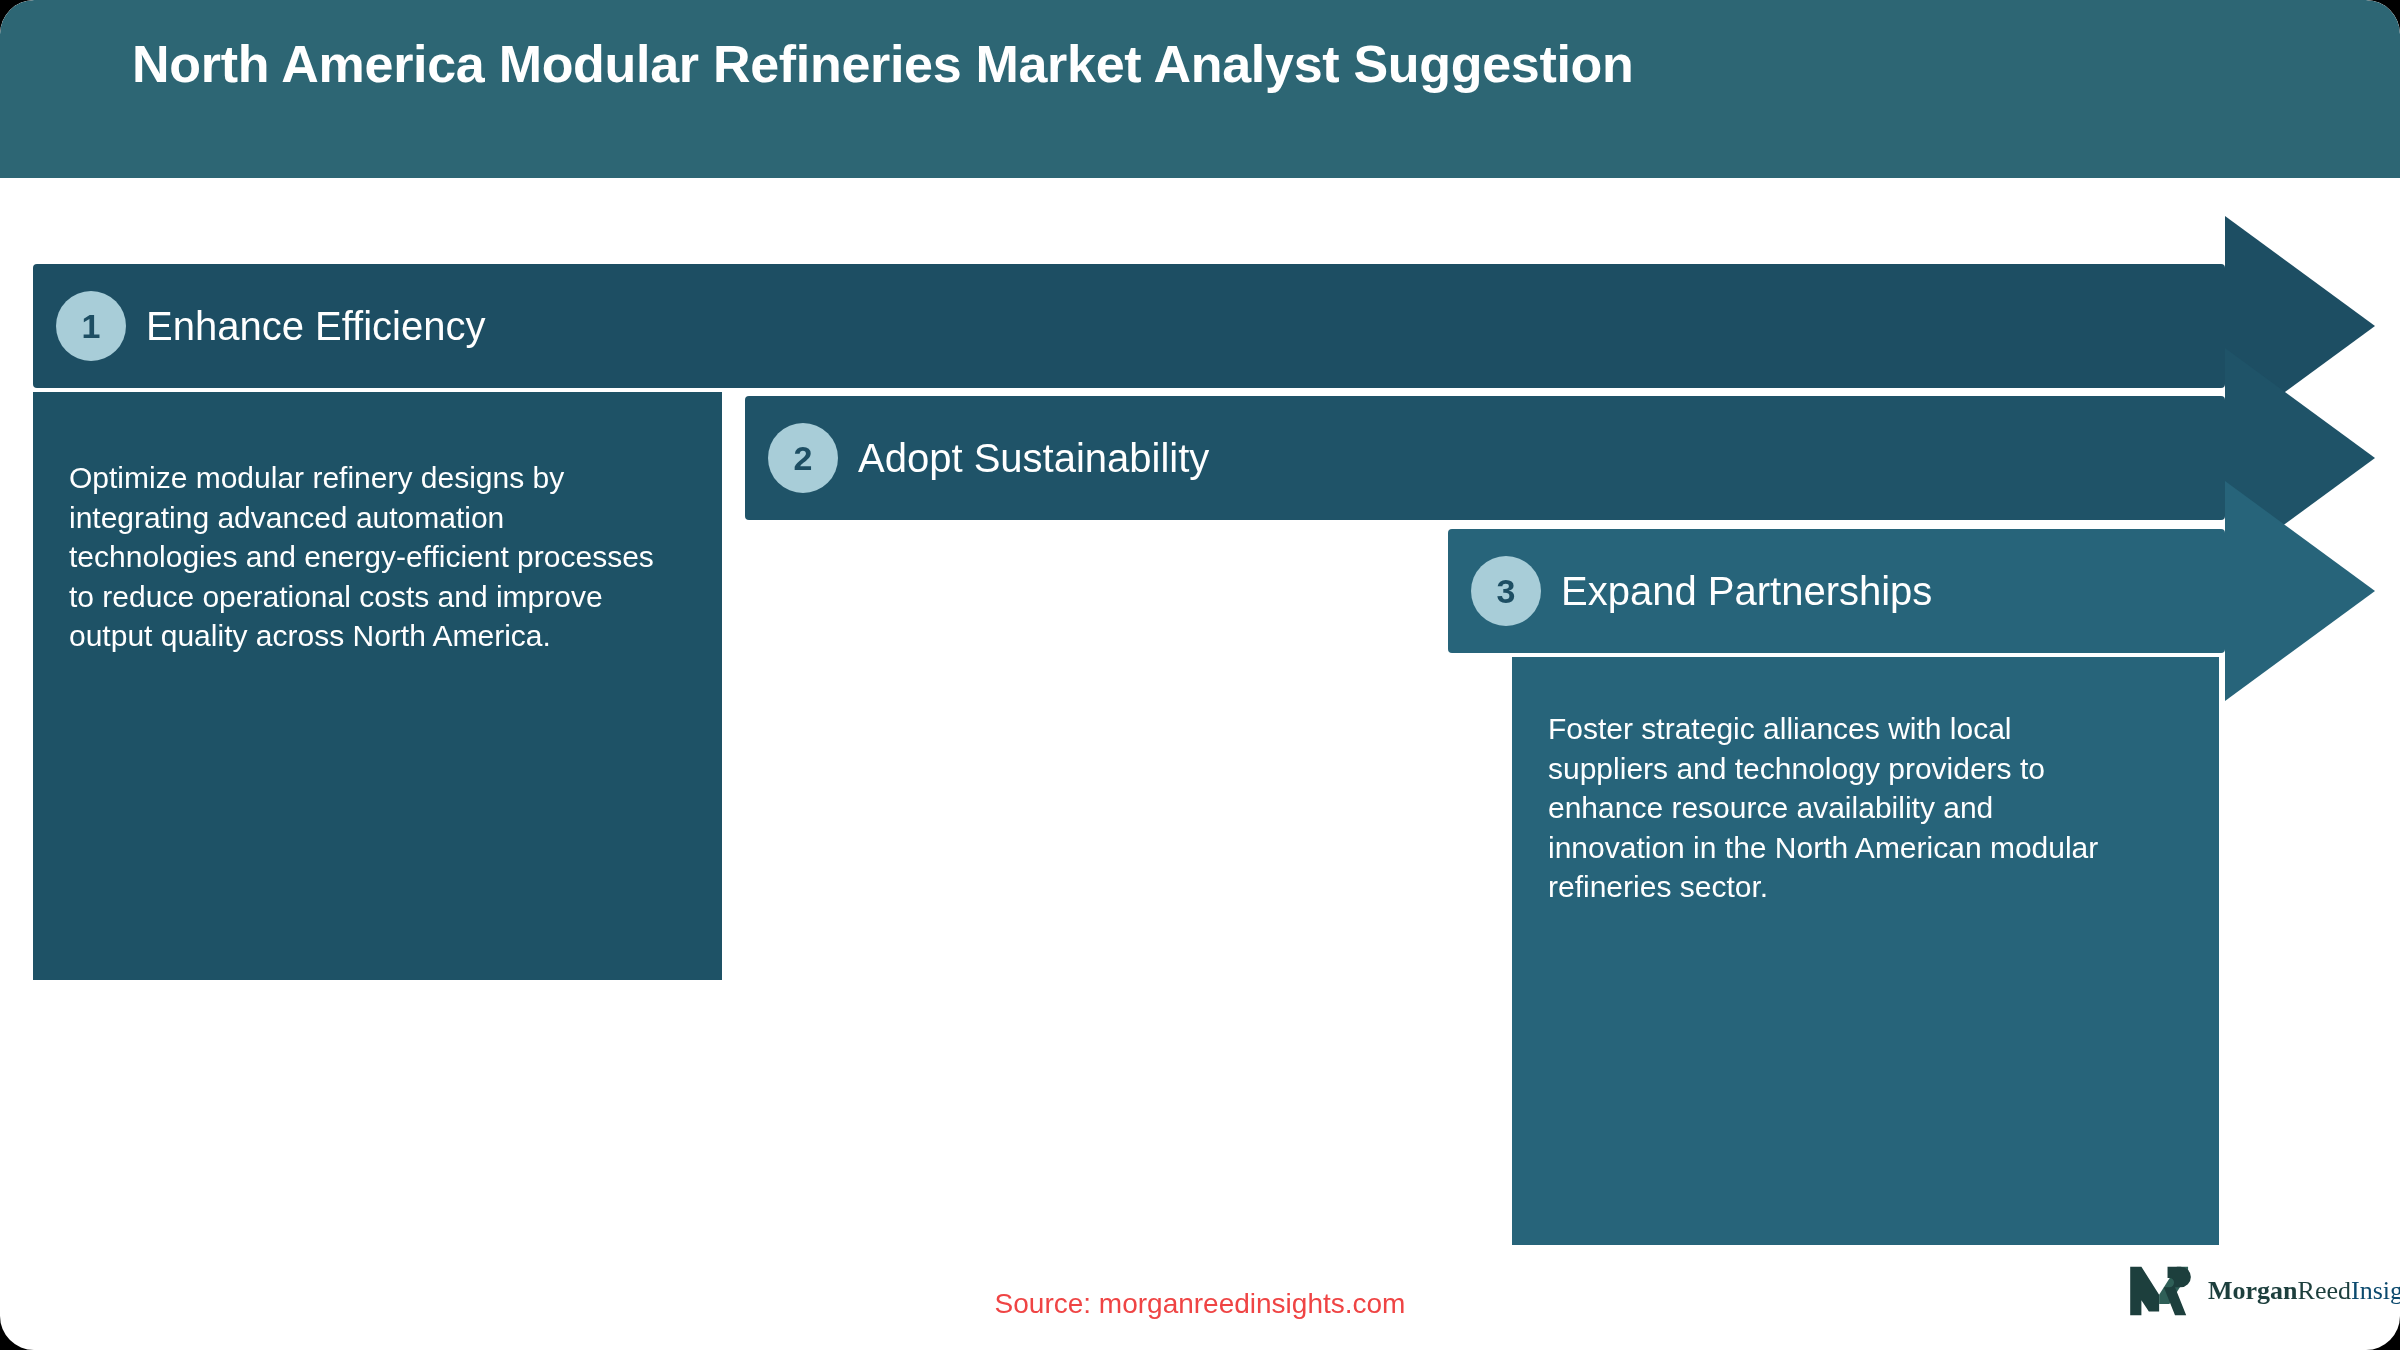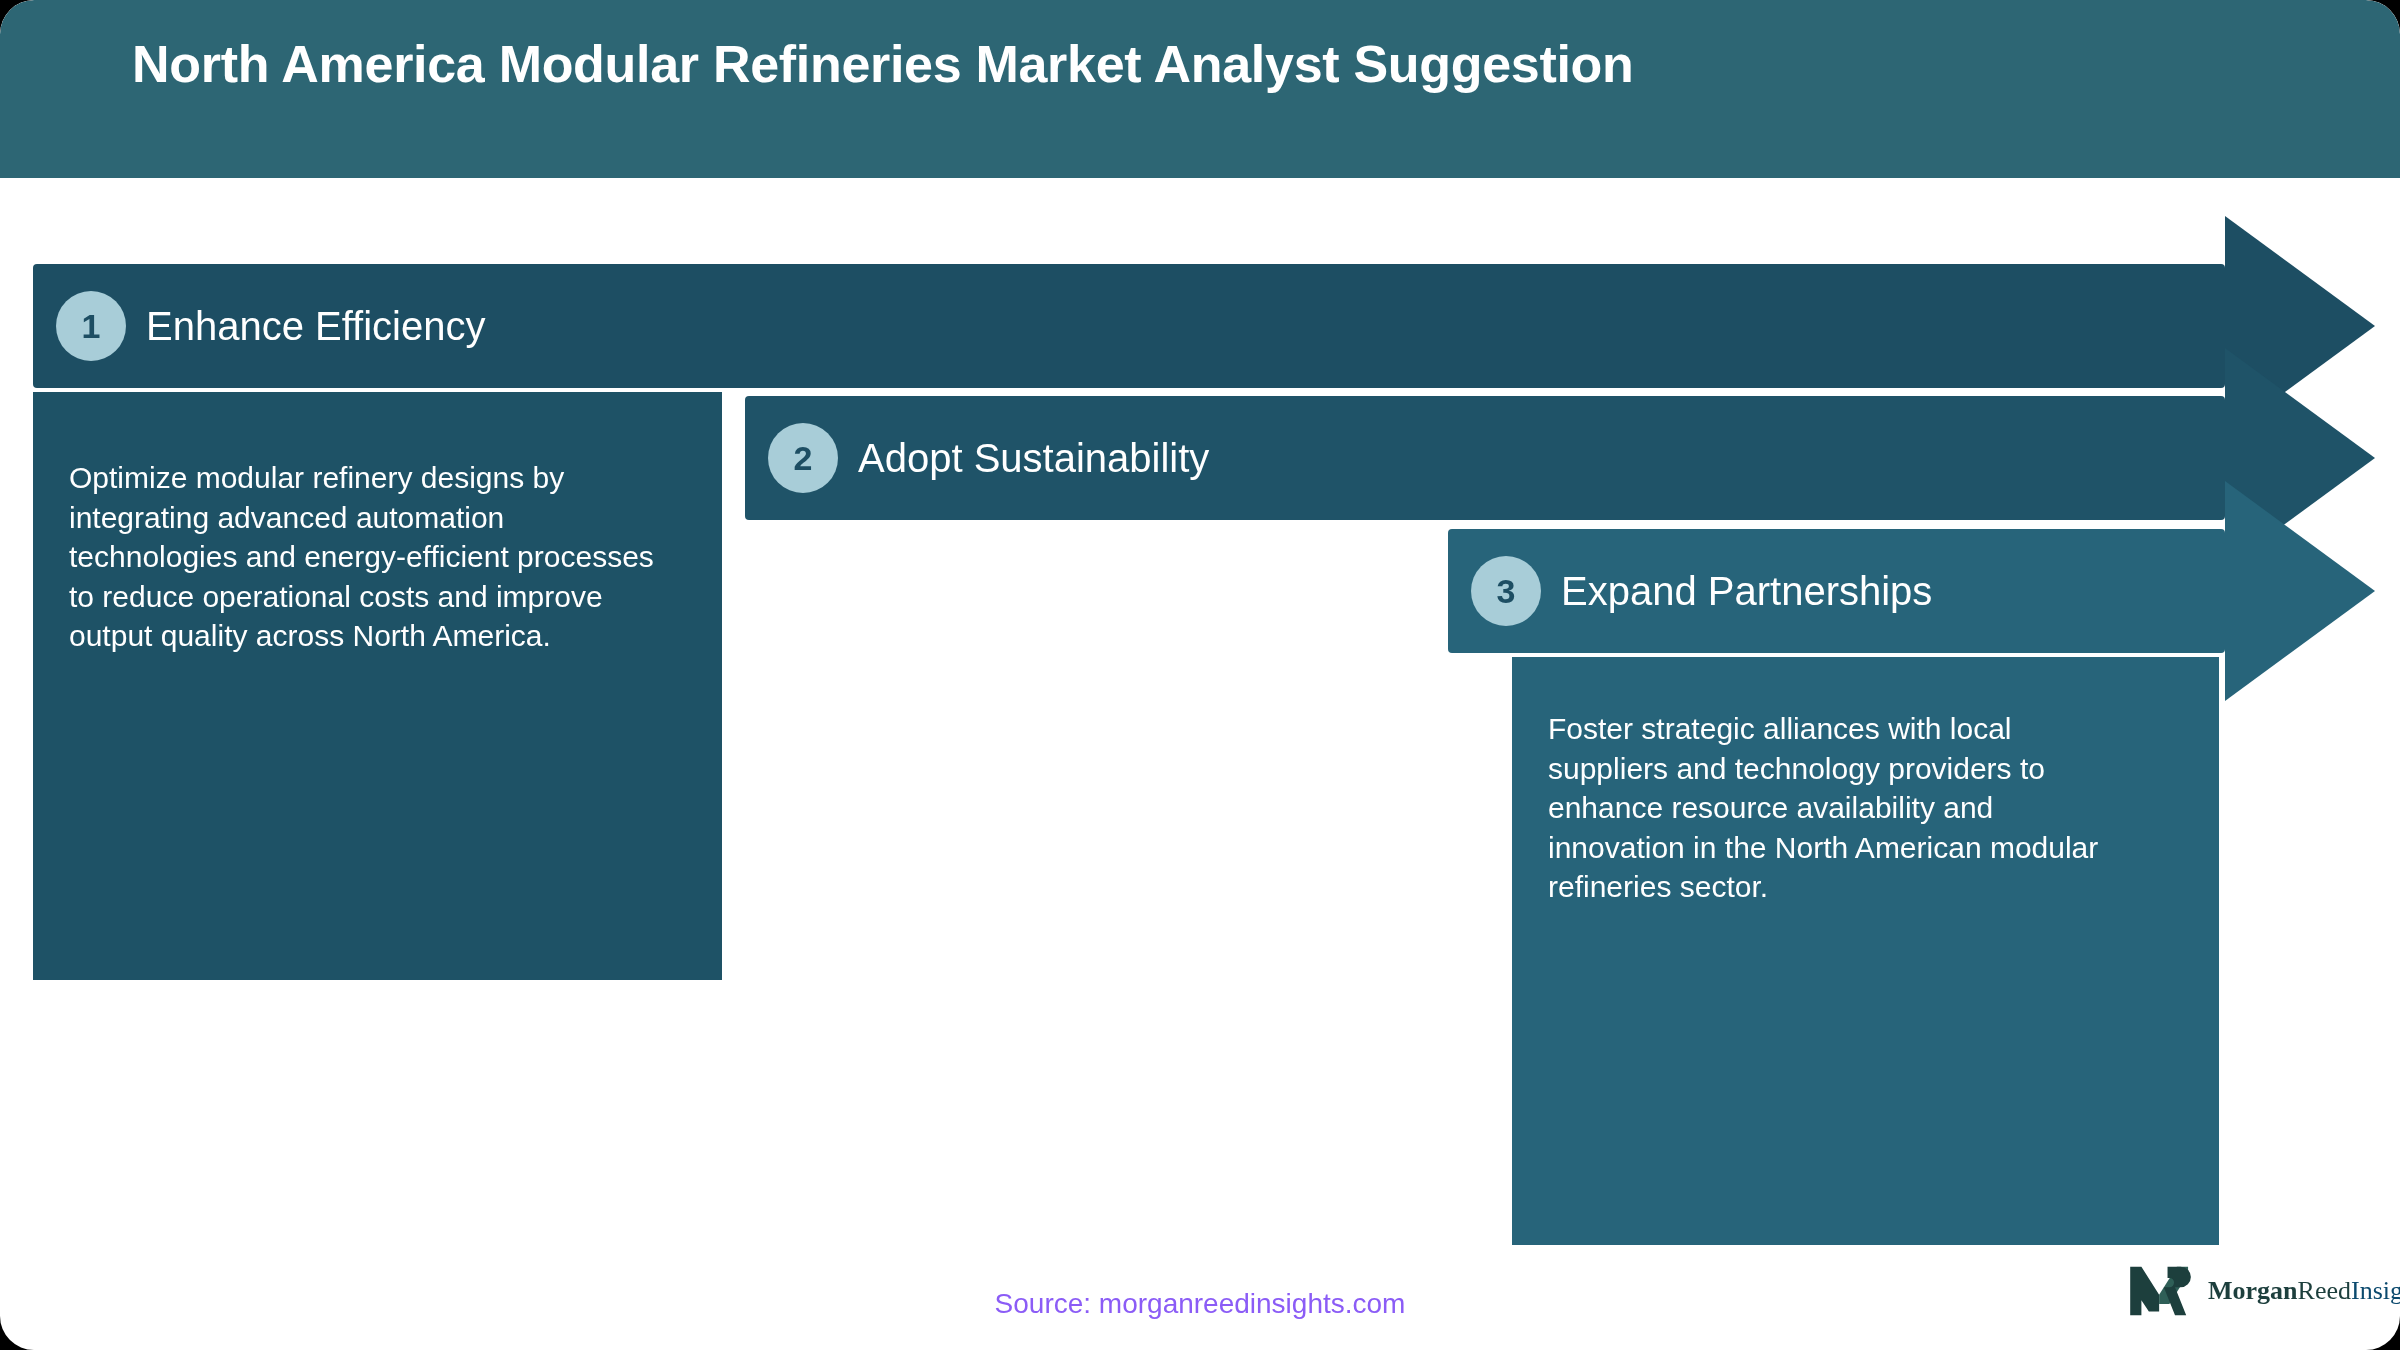--- a/index.html
+++ b/index.html
@@ -86,21 +86,21 @@
     line-height:1.32;
   }
 
   
   #source {
     position:absolute;
     left:0; top:1288px;
     width:2400px;
     text-align:center;
     font-size:28px;
-    color:#8b5cf6;
+    color:#ef4444;
   }
   #logo {
     position:absolute;
     left:2128px; top:1258px;
     width:236px; height:66px;
     display:flex;
     align-items:center;
     gap:14px;
   }
   #logo-mark { width:66px; height:56px; flex:0 0 auto; }

